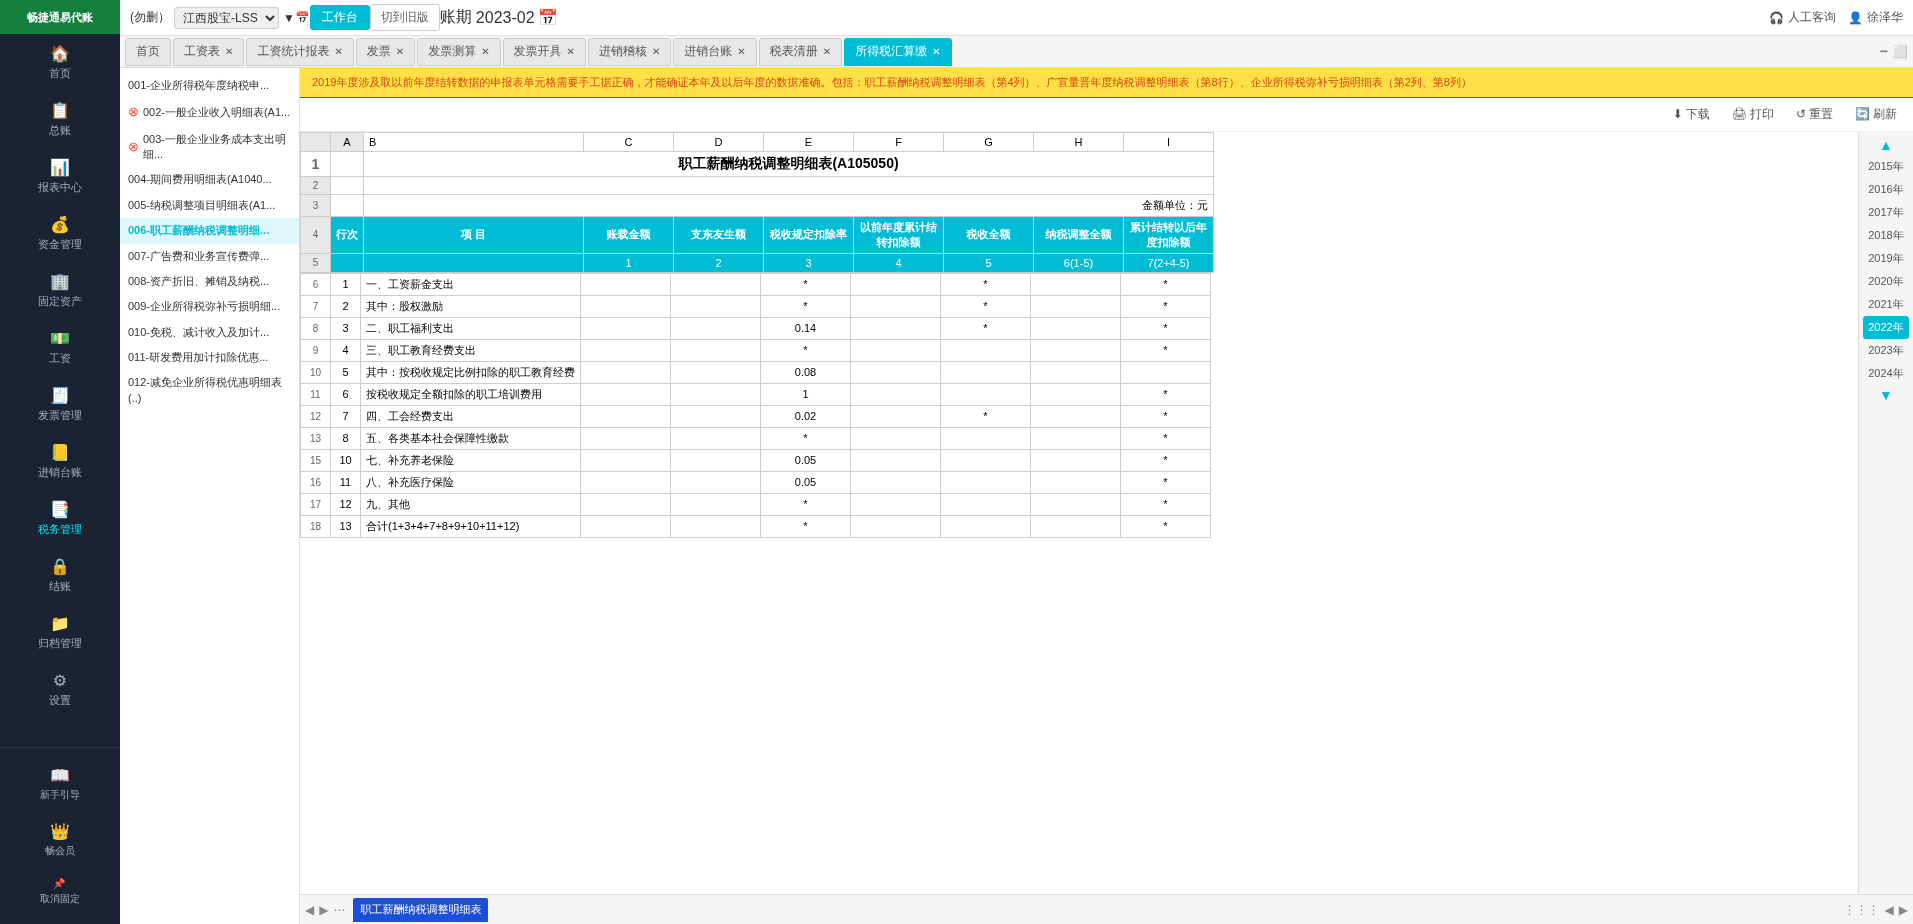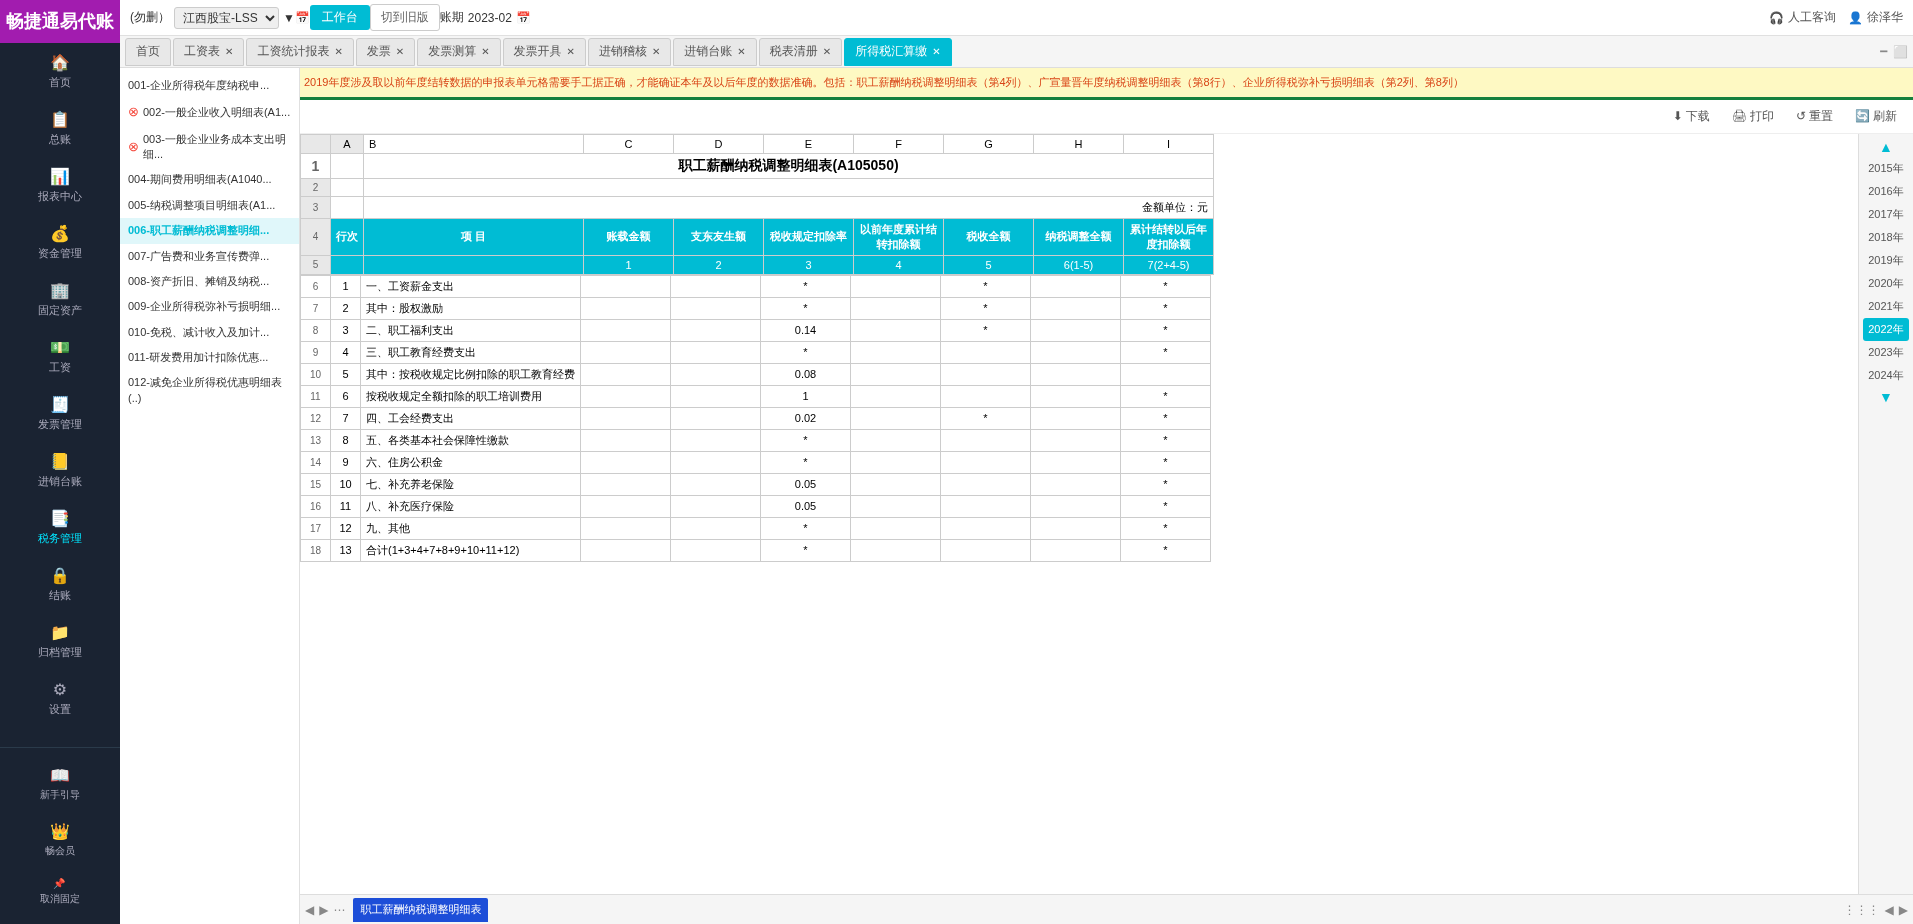--- a/index.html
+++ b/index.html
@@ -9,25 +9,25 @@
     .sidebar {
       width: 120px;
       background: #1a2332;
       color: #ccc;
       display: flex;
       flex-direction: column;
       flex-shrink: 0;
       height: 100%;
     }
     .sidebar-logo {
-      background: #a21caf;
+      background: #15803d;
       color: white;
       text-align: center;
       padding: 10px 5px;
-      font-size: 18px;
+      font-size: 11px;
       font-weight: bold;
       line-height: 1.3;
     }
     .sidebar-item {
       display: flex;
       flex-direction: column;
       align-items: center;
       padding: 10px 5px;
       cursor: pointer;
       color: #aab;
@@ -87,21 +87,21 @@
     .btn-old {
       background: #fff;
       color: #666;
       border: 1px solid #ccc;
       border-radius: 3px;
       padding: 4px 10px;
       cursor: pointer;
       font-size: 12px;
     }
     .topbar-period {
-      font-size: 12px;
+      font-size: 16px;
       color: #333;
       display: flex;
       align-items: center;
       gap: 4px;
     }
     .topbar-right {
       margin-left: auto;
       display: flex;
       align-items: center;
       gap: 12px;
@@ -177,23 +177,23 @@
     .right-area {
       flex: 1;
       display: flex;
       flex-direction: column;
       overflow: hidden;
       background: #fafafa;
     }
 
     
     .warning-bar {
-      background: #fef9c3;
-      border-bottom: 3px solid #15803d;
-      padding: 6px 4px;
+      background: #fde047;
+      border-bottom: 1px solid #15803d;
+      padding: 6px 12px;
       font-size: 11px;
       color: #d84315;
       line-height: 1.5;
       flex-shrink: 0;
     }
 
     
     .toolbar {
       background: #fff;
       padding: 5px 10px;
@@ -684,32 +684,20 @@
                   <td class="col-b">五、各类基本社会保障性缴款</td>
                   <td class="col-c"></td>
                   <td class="col-d"></td>
                   <td class="col-e">*</td>
                   <td class="col-f"></td>
                   <td class="col-g"></td>
                   <td class="col-h"></td>
                   <td class="col-i">*</td>
                 </tr>
                 <tr class="data-row">
-                  <td class="col-row-num">14</td>
-                  <td class="col-a">9</td>
-                  <td class="col-b">六、住房公积金</td>
-                  <td class="col-c"></td>
-                  <td class="col-d"></td>
-                  <td class="col-e">*</td>
-                  <td class="col-f"></td>
-                  <td class="col-g"></td>
-                  <td class="col-h"></td>
-                  <td class="col-i">*</td>
-                </tr>
-                <tr class="data-row">
                   <td class="col-row-num">15</td>
                   <td class="col-a">10</td>
                   <td class="col-b">七、补充养老保险</td>
                   <td class="col-c"></td>
                   <td class="col-d"></td>
                   <td class="col-e">0.05</td>
                   <td class="col-f"></td>
                   <td class="col-g"></td>
                   <td class="col-h"></td>
                   <td class="col-i">*</td>

